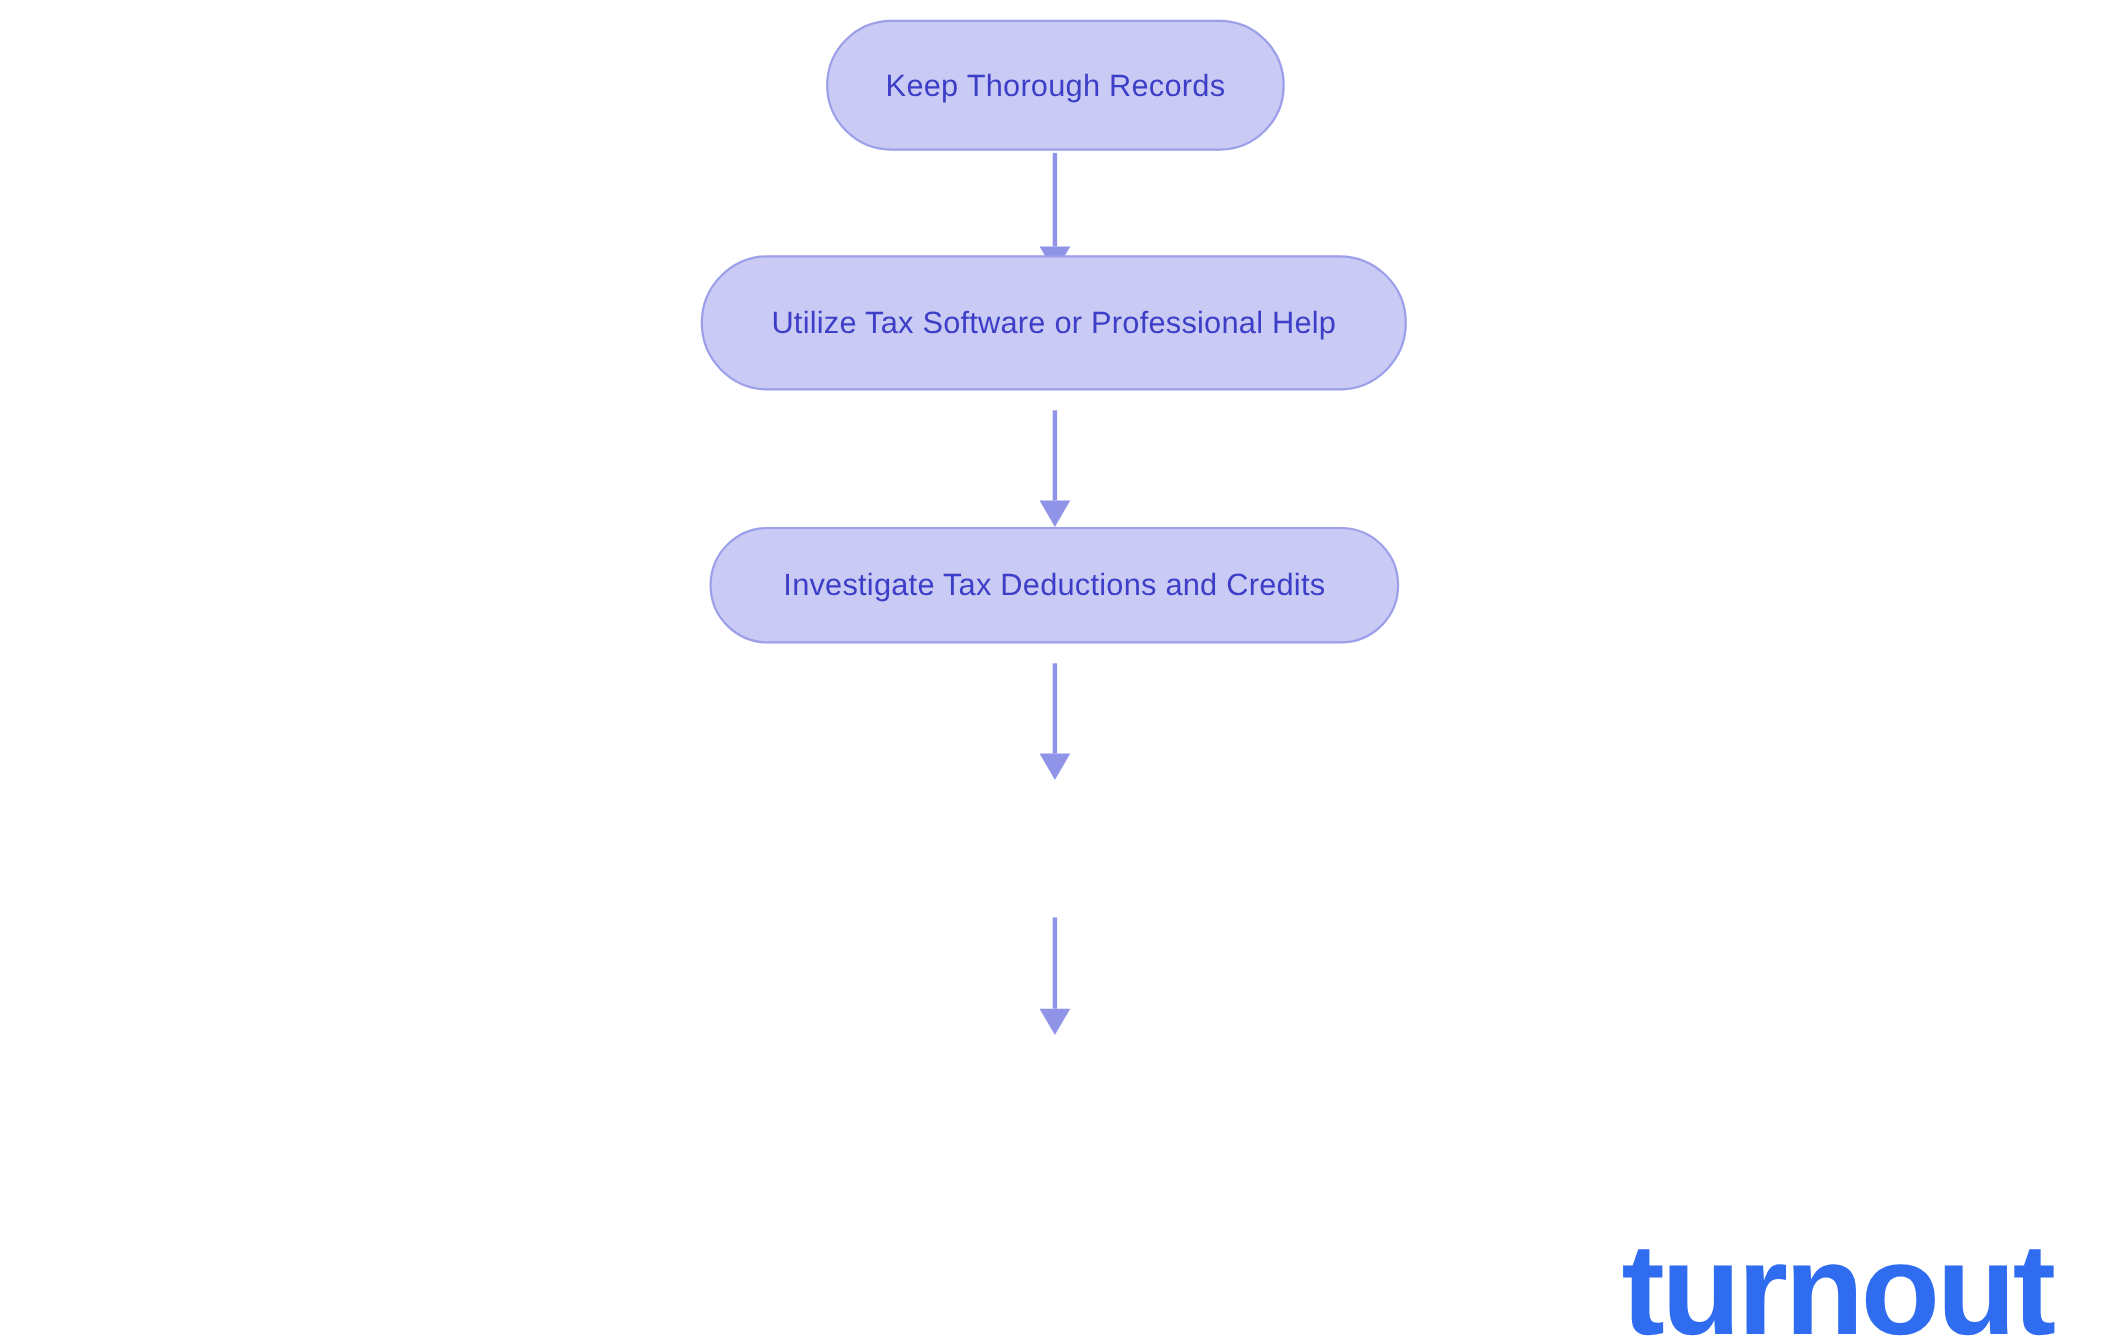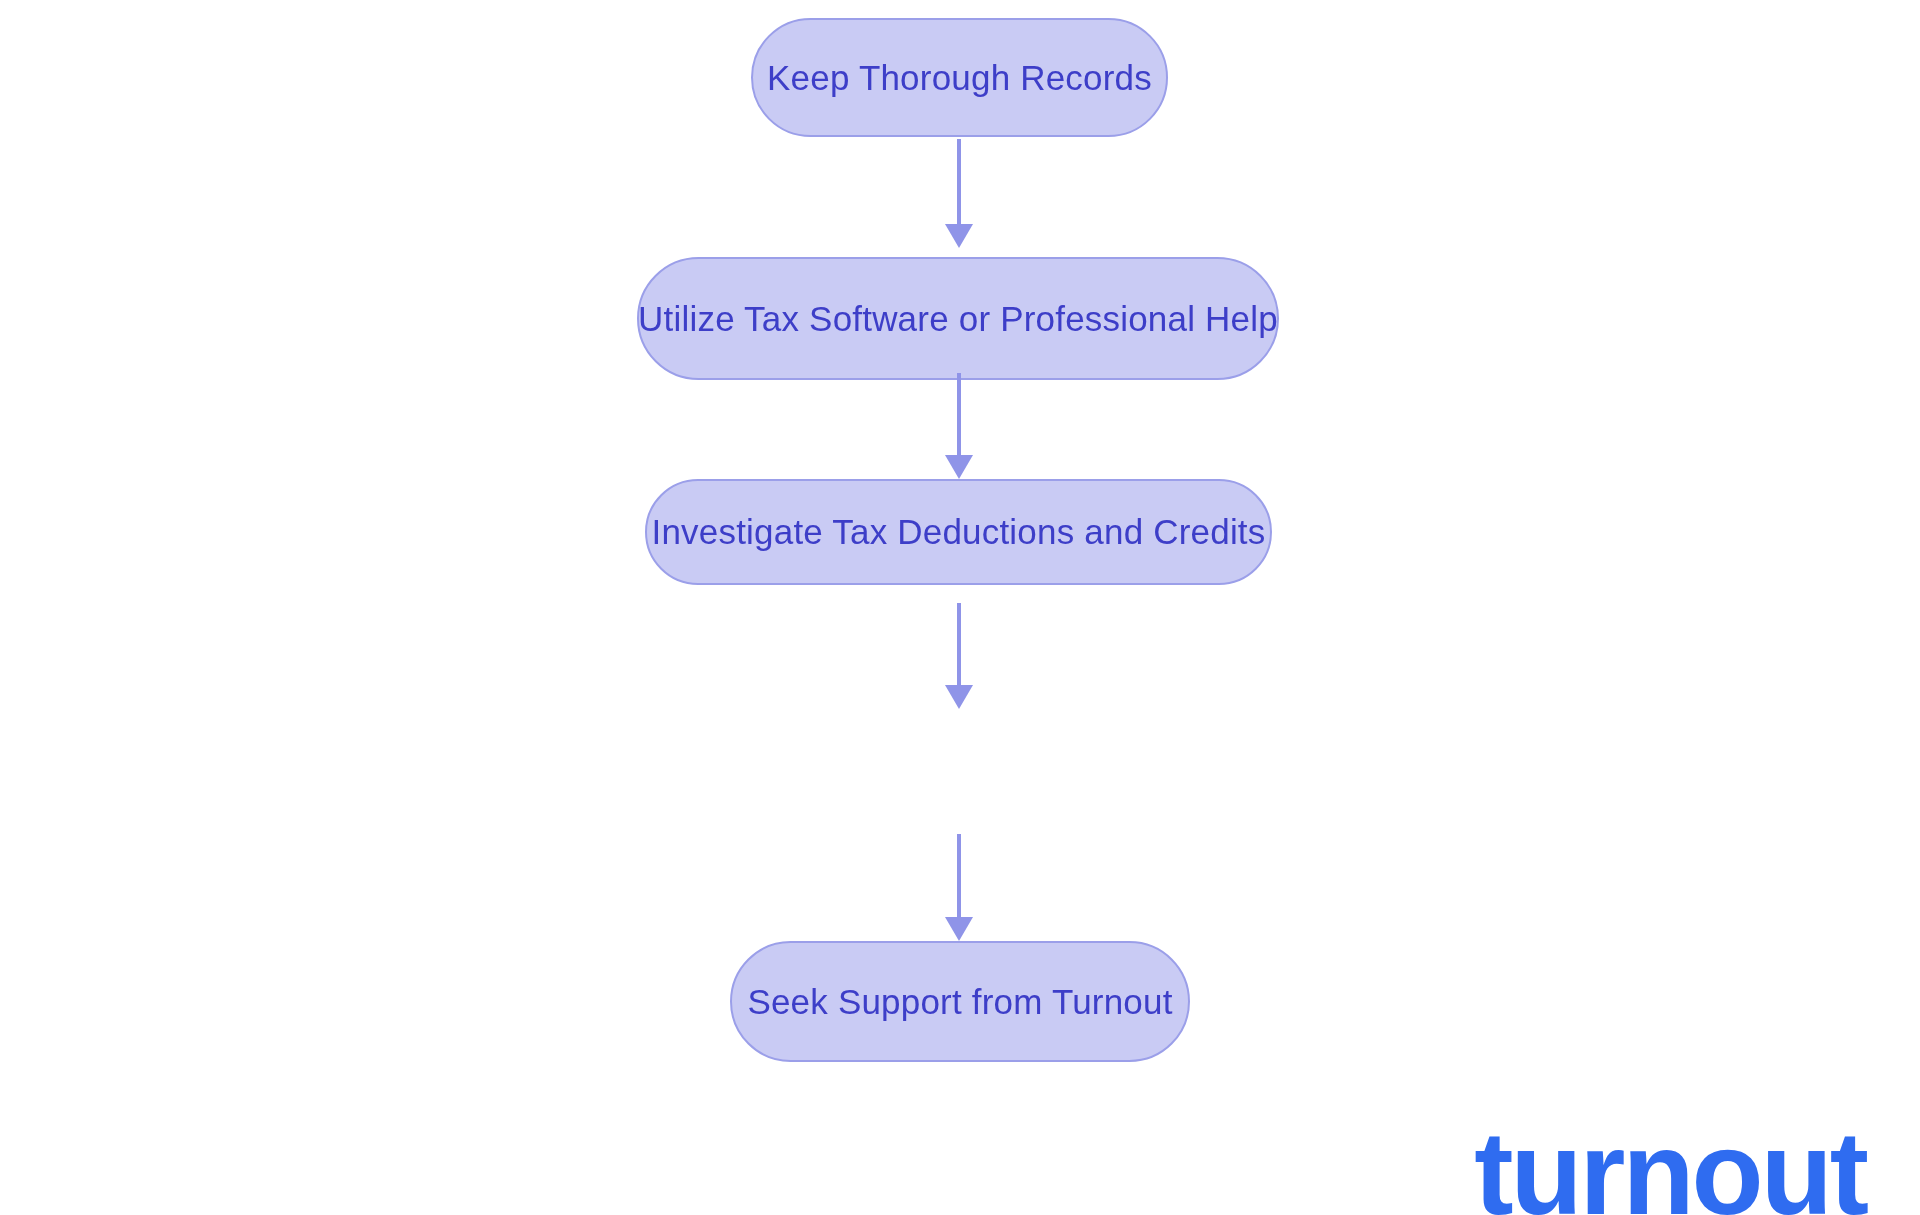--- a/index.html
+++ b/index.html
@@ -24,28 +24,28 @@
   }
   .node {
     position: absolute;
     display: flex;
     align-items: center;
     justify-content: center;
     background: var(--node-fill);
     border: 2px solid var(--node-border);
     border-radius: 62px;
     color: var(--node-text);
-    font-size: 35px;
+    font-size: 28px;
     letter-spacing: 0.2px;
     text-align: center;
     padding: 0 30px;
     white-space: nowrap;
   }
   .node-1 { left: 751px; top: 18px;  width: 417px; height: 119px; }
-  .node-2 { left: 637px; top: 257px; width: 642px; height: 123px; }
+  .node-2 { left: 637px; top: 232px; width: 642px; height: 123px; }
   .node-3 { left: 645px; top: 479px; width: 627px; height: 106px; }
   .node-4 { left: 560px; top: 709px; width: 799px; height: 123px; }
   .node-5 { left: 730px; top: 941px; width: 460px; height: 121px; }
 
   .arrow {
     position: absolute;
     width: 28px;
     display: flex;
     flex-direction: column;
     align-items: center;
@@ -108,19 +108,16 @@
     <div class="shaft"></div>
     <div class="head"></div>
   </div>
 
 
   <div class="arrow arrow-4">
     <div class="shaft"></div>
     <div class="head"></div>
   </div>
 
-  <div class="node node-5">
-    <span>Seek Support from Turnout</span>
-  </div>
 
   <div class="logo">turnout</div>
 
 </div>
 
 </body></html>

